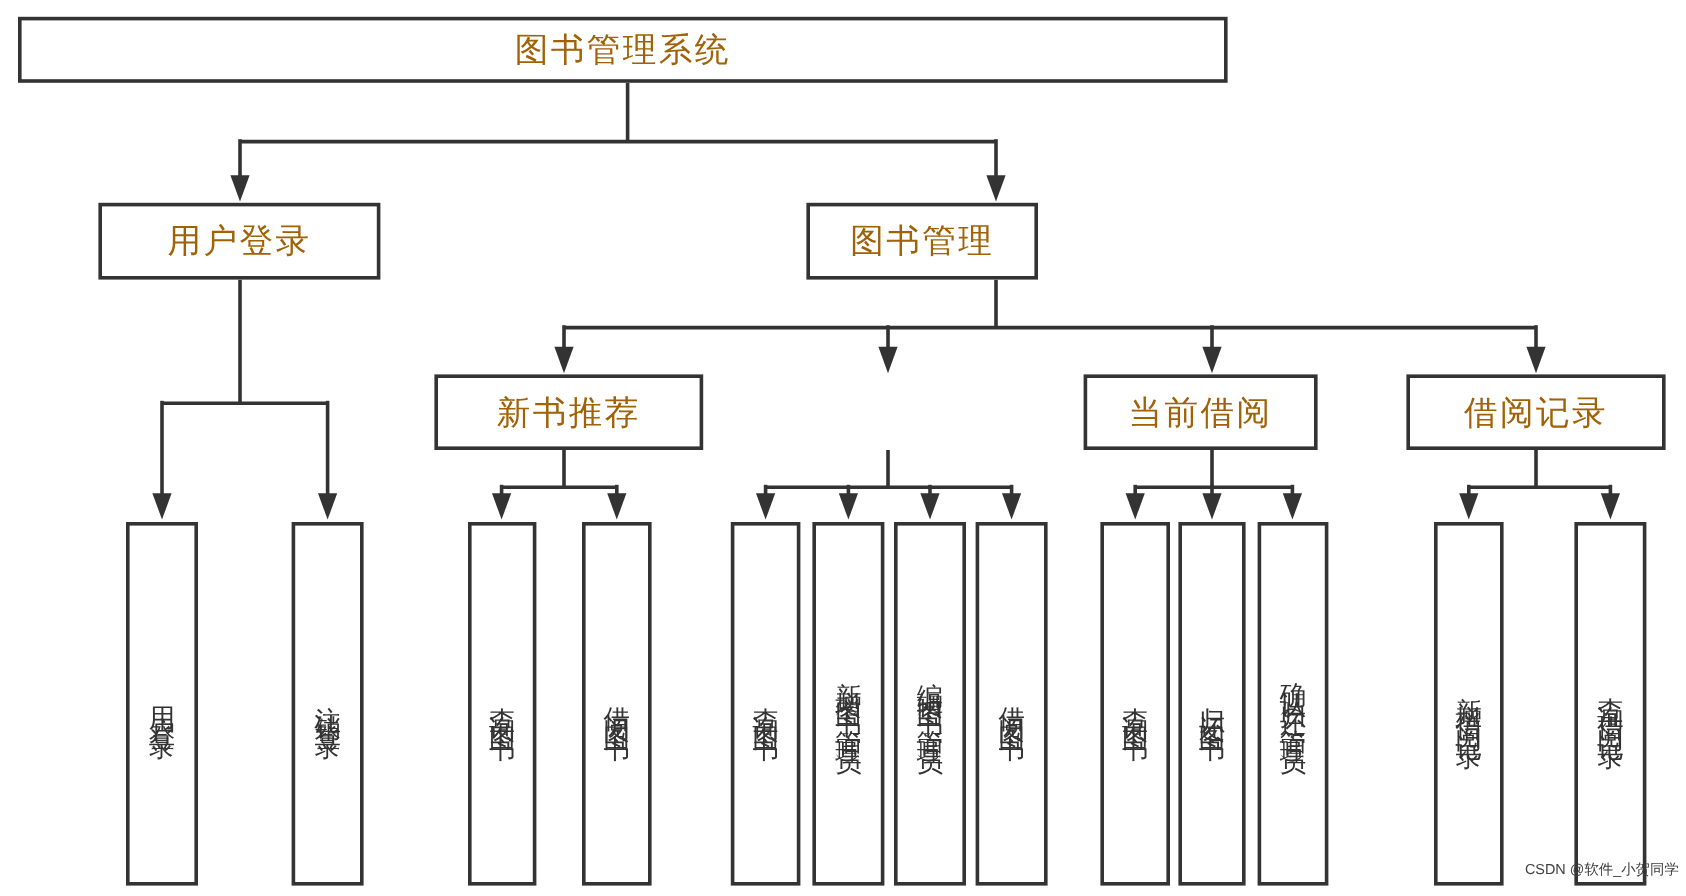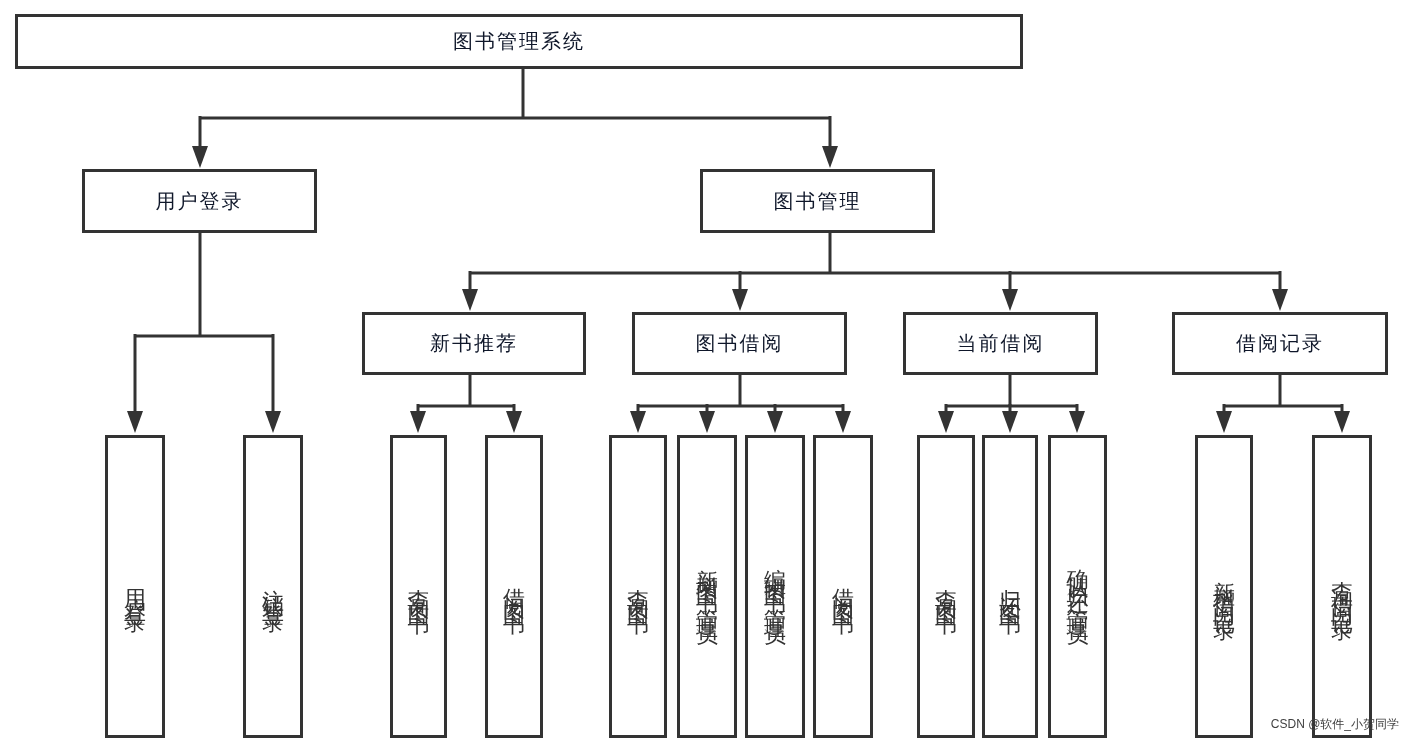--- a/index.html
+++ b/index.html
@@ -15,21 +15,21 @@
   #connectors polygon{fill:#333333;}
   .node{
     position:absolute;z-index:2;
     box-sizing:border-box;
     border:3px solid #333333;
     background:#ffffff;
     display:flex;align-items:center;justify-content:center;
     color:#333333;
   }
   .hbox span{
-    font-size:20px;letter-spacing:2px;color:#0f172a;white-space:nowrap;
+    font-size:28px;letter-spacing:2px;color:#a16207;white-space:nowrap;
   }
   .vbox span{
     writing-mode:vertical-rl;
     text-orientation:mixed;
     font-size:22px;letter-spacing:8px;color:#333333;
     line-height:1;
   }
   #watermark{
     position:absolute;z-index:3;
     left:1184px;top:716px;width:215px;
@@ -104,29 +104,26 @@
     <polygon points="1334,411 1350,411 1342,433"></polygon>
   </svg>
 
   <div class="node hbox" style="left:15px;top:14px;width:1008px;height:55px">
     <span>图书管理系统</span>
   </div>
 
   <div class="node hbox" style="left:82px;top:169px;width:235px;height:64px">
     <span>用户登录</span>
   </div>
-  <div class="node hbox" style="left:700px;top:169px;width:235px;height:64px">
+  <div class="node hbox" style="left:672px;top:169px;width:193px;height:64px">
     <span>图书管理</span>
   </div>
 
   <div class="node hbox" style="left:362px;top:312px;width:224px;height:63px">
     <span>新书推荐</span>
-  </div>
-  <div class="node hbox" style="left:632px;top:312px;width:215px;height:63px">
-    <span>图书借阅</span>
   </div>
   <div class="node hbox" style="left:903px;top:312px;width:195px;height:63px">
     <span>当前借阅</span>
   </div>
   <div class="node hbox" style="left:1172px;top:312px;width:216px;height:63px">
     <span>借阅记录</span>
   </div>
 
   <div class="node vbox" style="left:105px;top:435px;width:60px;height:303px">
     <span>用户登录</span>

